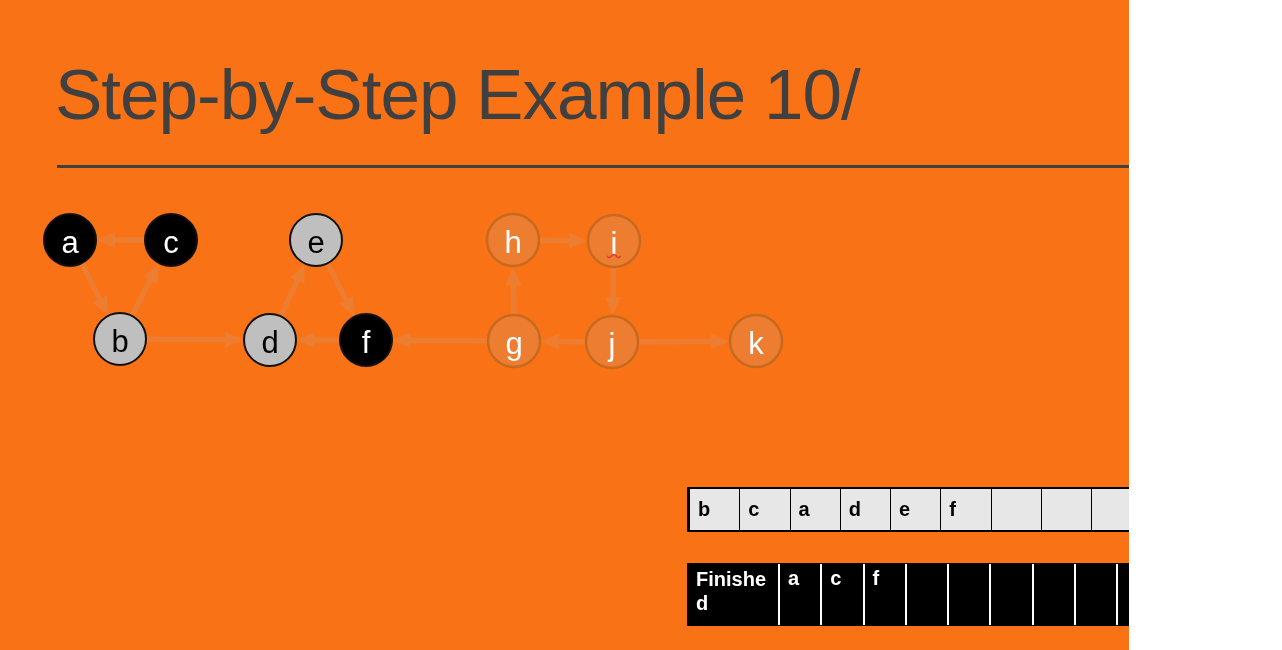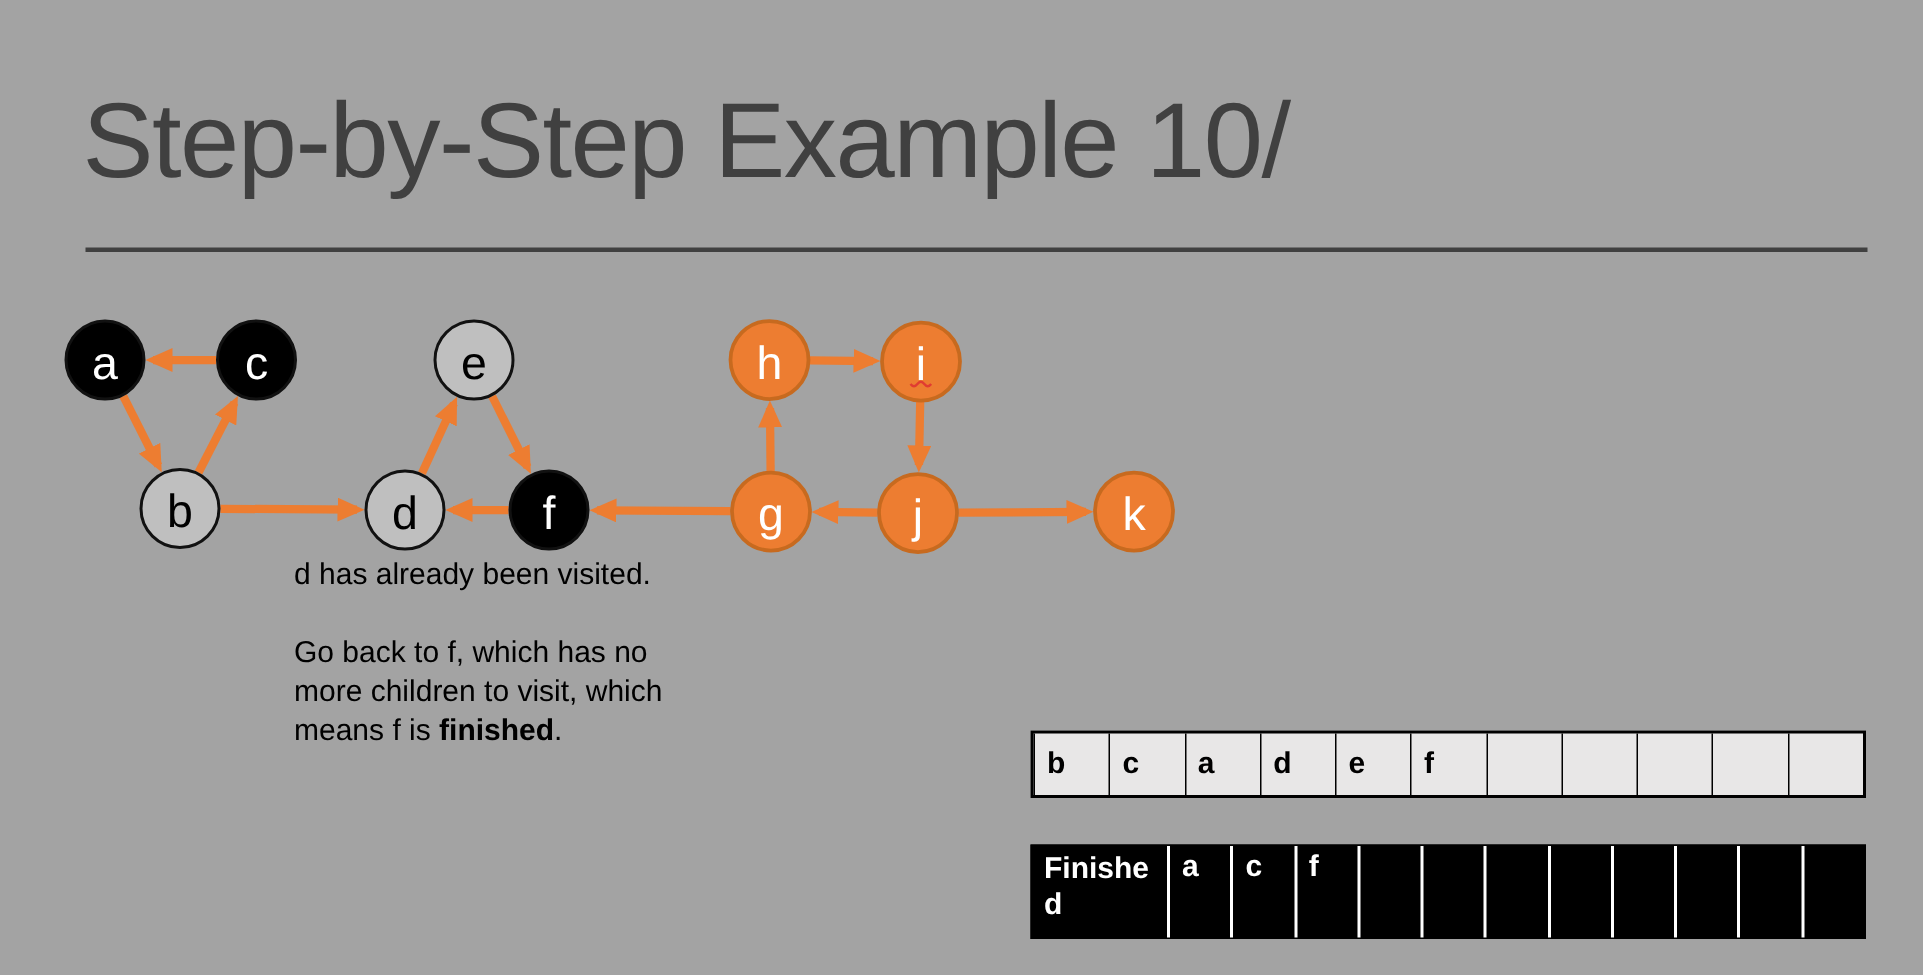--- a/index.html
+++ b/index.html
@@ -1,16 +1,16 @@
 <!DOCTYPE html>
 <html><head>
 <meta charset="utf-8">
 <style>
   html,body{margin:0;padding:0;background:#fff;}
-  .slide{position:relative;width:1282px;height:650px;background:#a3a3a3;overflow:hidden;
+  .slide{position:relative;width:1129px;height:650px;background:#f97316;overflow:hidden;
          font-family:"Liberation Sans",sans-serif;}
   .slide-title{position:absolute;left:55px;top:58px;margin:0;font-size:71px;line-height:1.05;
                font-weight:400;color:#404040;white-space:nowrap;letter-spacing:-1px;}
   .title-rule{position:absolute;left:57px;top:165px;width:1188px;height:3px;background:#404040;}
   .graph-svg{position:absolute;left:20px;top:190px;width:780px;height:205px;}
   .notes{position:absolute;left:196px;top:370px;width:272px;color:#000;font-size:20px;line-height:26px;}
   .notes p{margin:0 0 26px 0;}
   .notes b{font-weight:700;}
   .tbl{position:absolute;display:flex;box-sizing:border-box;}
   .tbl *{box-sizing:border-box;}
@@ -69,24 +69,20 @@
       <text x="614" y="243" fill="#ffffff" font-size="31" font-family="&quot;Liberation Sans&quot;, sans-serif" text-anchor="middle" dominant-baseline="central">i</text>
       <path d="M 607 256 q 2.3 3 4.6 0 q 2.3 -3 4.6 0 q 2.3 3 4.6 0" stroke="#E03C31" stroke-width="1.6" fill="none"></path>
       <circle cx="514" cy="341" r="26" fill="#ED7D31" stroke="#C76A1F" stroke-width="2.5"></circle>
       <text x="514" y="343" fill="#ffffff" font-size="31" font-family="&quot;Liberation Sans&quot;, sans-serif" text-anchor="middle" dominant-baseline="central">g</text>
       <circle cx="612" cy="342" r="26" fill="#ED7D31" stroke="#C76A1F" stroke-width="2.5"></circle>
       <text x="612" y="344" fill="#ffffff" font-size="31" font-family="&quot;Liberation Sans&quot;, sans-serif" text-anchor="middle" dominant-baseline="central">j</text>
       <circle cx="756" cy="341" r="26" fill="#ED7D31" stroke="#C76A1F" stroke-width="2.5"></circle>
       <text x="756" y="343" fill="#ffffff" font-size="31" font-family="&quot;Liberation Sans&quot;, sans-serif" text-anchor="middle" dominant-baseline="central">k</text>
     </svg>
 
-  <div class="notes">
-    <p>d has already been visited.</p>
-    <p><span>Go back to f, which has no more children to visit, which means f is </span><b>finished</b><span>.</span></p>
-  </div>
 
   <div id="visited-table" class="tbl tbl-visited">
       <div class="cell">b</div>
       <div class="cell">c</div>
       <div class="cell">a</div>
       <div class="cell">d</div>
       <div class="cell">e</div>
       <div class="cell">f</div>
       <div class="cell"></div>
       <div class="cell"></div>

